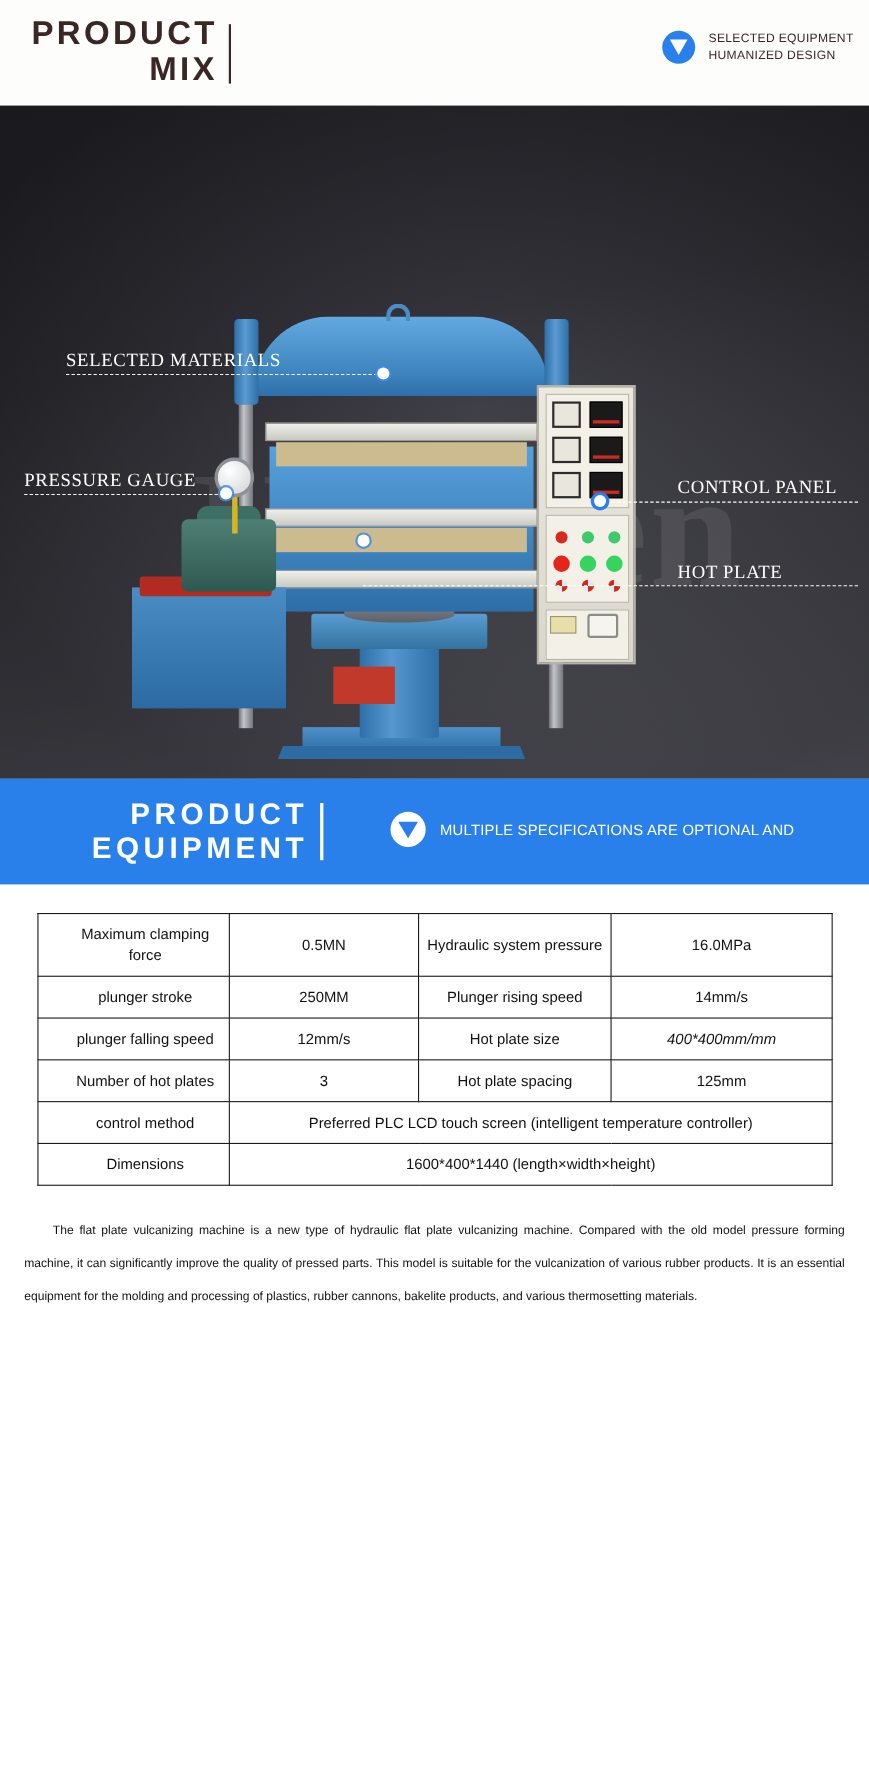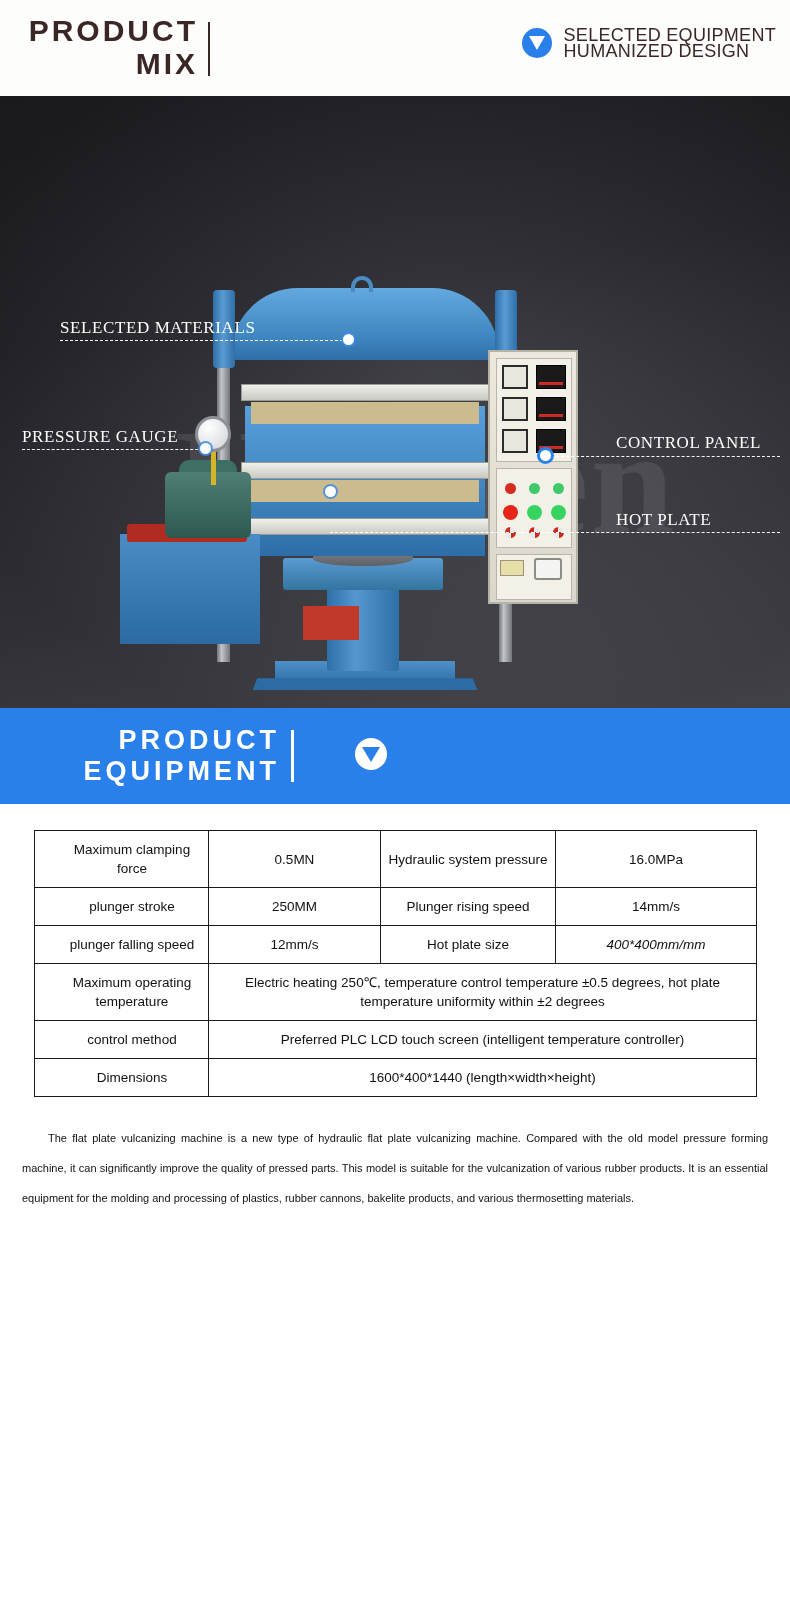--- a/index.html
+++ b/index.html
@@ -45,21 +45,21 @@
     flex:0 0 auto;
   }
   .tri-badge .tri {
     width:0; height:0;
     border-left:8px solid transparent;
     border-right:8px solid transparent;
     border-top:14px solid #ffffff;
   }
   .hdr-right-text {
     color:#3a2725;
-    font-size:18px;
+    font-size:11px;
     line-height:16px;
     letter-spacing:0.3px;
     text-align:left;
     white-space:nowrap;
   }
 
   
   .photo {
     position:relative;
     width:790px; height:612px;
@@ -293,20 +293,21 @@
   <div class="bn-title">
     <div>PRODUCT</div>
     <div>EQUIPMENT</div>
   </div>
   <div class="bn-divider"></div>
   <div class="bn-right">
     <div class="bn-badge">
         <div class="tri"></div>
       </div>
     <div class="bn-text">
+      <div>MULTIPLE SPECIFICATIONS ARE OPTIONAL AND</div>
     </div>
   </div>
 </div>
 
 <div class="spec-wrap">
   <table class="spec">
     <tbody>
       <tr>
         <td class="c1">Maximum clamping force</td>
         <td class="c2">0.5MN</td>
@@ -319,22 +320,24 @@
         <td class="c3">Plunger rising speed</td>
         <td class="c4">14mm/s</td>
       </tr>
       <tr>
         <td class="c1">plunger falling speed</td>
         <td class="c2">12mm/s</td>
         <td class="c3">Hot plate size</td>
         <td class="c4 ital">400*400mm/mm</td>
       </tr>
       <tr>
-        <td class="c1">Maximum operating temperature</td>
-        <td class="wide" colspan="3">Electric heating 250℃, temperature control temperature ±0.5 degrees, hot plate temperature uniformity within ±2 degrees</td>
+        <td class="c1">Number of hot plates</td>
+        <td class="c2">3</td>
+        <td class="c3">Hot plate spacing</td>
+        <td class="c4">125mm</td>
       </tr>
       <tr>
         <td class="c1">control method</td>
         <td class="wide" colspan="3">Preferred PLC LCD touch screen (intelligent temperature controller)</td>
       </tr>
       <tr>
         <td class="c1">Dimensions</td>
         <td class="wide" colspan="3">1600*400*1440 (length×width×height)</td>
       </tr>
     </tbody>

